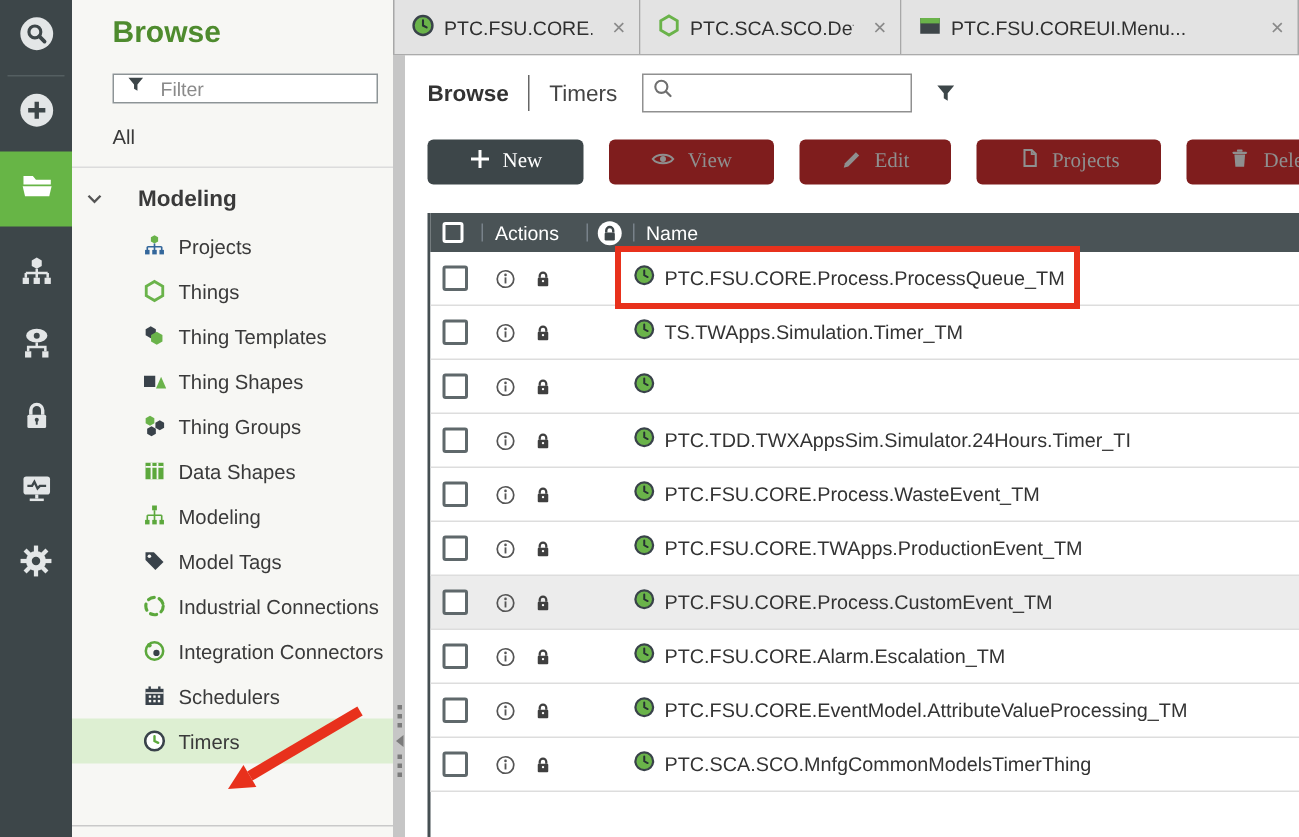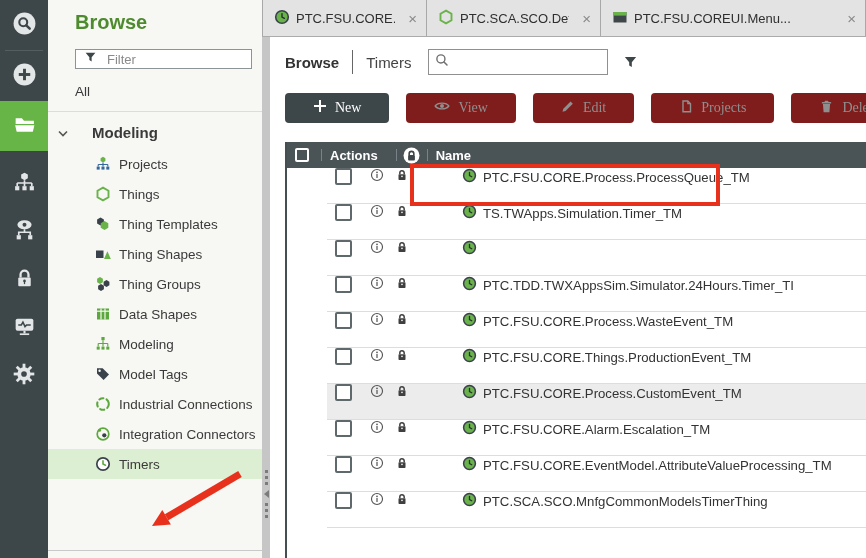--- a/index.html
+++ b/index.html
@@ -57,28 +57,28 @@
   .search-box { margin-left:17px; width:180px; height:26px; border:1px solid #909090; background:#fff; display:flex; align-items:center; padding:0 6px; gap:5px; }
   .search-box input { border:none; outline:none; flex:1; min-width:0; font-size:13px; font-family:inherit; }
   .funnel-btn { margin-left:15px; display:flex; cursor:pointer; }
 
   .btn-row { display:flex; gap:17px; margin-top:16px; align-items:center; }
   .btn { height:30px; border-radius:4px; display:flex; align-items:center; gap:8px; padding:0 28px; font-size:14px; border:none; cursor:pointer; font-family:Liberation Serif, serif;justify-content:space-between; }
   .btn-new { background:#3d4649; color:#fff; }
   .btn-dis { background:#7f1d1d; color:#8f8f8f; }
 
   .table-wrap { margin-top:19px; border-left:2px solid #454f52; position:relative; min-height:416px; width:100%; }
-  .thead { height:26px; background:#4a5356; display:flex; align-items:center; color:#fff; font-size:13px; font-weight:bold; }
+  .thead { height:26px; background:#4a5356; display:flex; align-items:center; color:#fff; font-size:13px; font-weight:normal; }
   .th-sep { width:1px; height:12px; background:#78828a; flex-shrink:0; }
   .hcb { width:14px; height:14px; border:2px solid #fff; border-radius:2px; background:transparent; margin-left:8px; cursor:pointer; }
   .th-sep1 { margin-left:12px; } .th-actions { margin-left:8px; }
   .th-sep2 { margin-left:18px; } .th-badge { margin-left:6px; display:flex; }
   .th-sep3 { margin-left:7px; }  .th-name { margin-left:8px; }
 
-  .trow { height:36px; display:flex; align-items:flex-start; border-bottom:1px solid #ddd; background:#fff;margin-left:40px; }
+  .trow { height:36px; display:flex; align-items:center; border-bottom:1px solid #ddd; background:#fff; }
   .trow.alt { background:#ececec; }
   .rcb { width:17px; height:17px; border:2px solid #5f686b; border-radius:2px; background:#fff; margin-left:8px; cursor:pointer; flex-shrink:0; }
   .info-ic { margin-left:18px; display:flex; cursor:pointer; flex-shrink:0; }
   .lock-ic { margin-left:11px; display:flex; flex-shrink:0; }
   .name-cell { margin-left:53px; display:flex; align-items:center; gap:6px; min-width:0; cursor:pointer; }
   .name-text { font-size:13.2px; color:#333; white-space:nowrap; }
 
   .redbox { position:absolute; left:123px; top:22px; width:310px; height:42px; border:4px solid #e8311c; pointer-events:none; z-index:5; }
   .arrow-overlay { position:absolute; left:128px; top:466px; z-index:20; pointer-events:none; }
 </style>
@@ -265,20 +265,39 @@
       </li>
       <li class="nav-item">
         <span class="nicon">
             <svg width="16" height="16" viewBox="0 0 16 16">
               <circle cx="8" cy="8" r="5.8" fill="none" stroke="#5ca83c" stroke-width="1.7"></circle>
               <circle cx="9.3" cy="9.3" r="2.1" fill="#39424a"></circle>
               <circle cx="4.6" cy="4.2" r="1.5" fill="#5ca83c"></circle>
             </svg>
           </span>
         <span>Integration Connectors</span>
+      </li>
+      <li class="nav-item">
+        <span class="nicon">
+            <svg width="16" height="16" viewBox="0 0 16 16">
+              <rect x="4" y="1.6" width="1.6" height="2.6" fill="#39424a"></rect>
+              <rect x="10.4" y="1.6" width="1.6" height="2.6" fill="#39424a"></rect>
+              <rect x="2" y="3.2" width="12" height="10.8" fill="#39424a"></rect>
+              <line x1="2" y1="6" x2="14" y2="6" stroke="#f7f7f4" stroke-width="1.1"></line>
+              <g fill="#f7f7f4">
+                <rect x="4.2" y="7.6" width="1.6" height="1.6"></rect>
+                <rect x="7.2" y="7.6" width="1.6" height="1.6"></rect>
+                <rect x="10.2" y="7.6" width="1.6" height="1.6"></rect>
+                <rect x="4.2" y="10.6" width="1.6" height="1.6"></rect>
+                <rect x="7.2" y="10.6" width="1.6" height="1.6"></rect>
+                <rect x="10.2" y="10.6" width="1.6" height="1.6"></rect>
+              </g>
+            </svg>
+          </span>
+        <span>Schedulers</span>
       </li>
       <li class="nav-item selected">
         <span class="nicon">
             <svg width="16" height="16" viewBox="0 0 16 16">
               <circle cx="8" cy="8" r="6.2" fill="#fff" stroke="#39424a" stroke-width="1.7"></circle>
               <path d="M8 4.8V8l2.5 1.2" stroke="#5ca83c" stroke-width="1.6" fill="none" stroke-linecap="round"></path>
             </svg>
           </span>
         <span>Timers</span>
       </li>
@@ -535,21 +554,21 @@
                   <path d="M5.5 7V5.6a2.5 2.5 0 0 1 5 0V7" stroke="#3f3f3f" stroke-width="1.7" fill="none"></path>
                   <rect x="4" y="7" width="8" height="6.6" rx="0.8" fill="#3f3f3f"></rect>
                   <circle cx="8" cy="9.6" r="0.9" fill="#fff"></circle>
                 </svg>
               </span>
             <span class="name-cell">
               <span><svg width="15" height="15" viewBox="0 0 16 16">
                     <circle cx="8" cy="8" r="6.3" fill="#6ab34a" stroke="#39424a" stroke-width="1.6"></circle>
                     <path d="M8 4.6V8l2.4 1.3" stroke="#263033" stroke-width="1.4" fill="none" stroke-linecap="round"></path>
                   </svg></span>
-              <span class="name-text">PTC.FSU.CORE.Things.ProductionEvent_TM</span>
+              <span class="name-text">PTC.FSU.CORE.TWApps.ProductionEvent_TM</span>
             </span>
           </div>
           <div class="trow alt">
             <span class="rcb"></span>
             <span class="info-ic">
                 <svg width="14" height="14" viewBox="0 0 16 16">
                   <circle cx="8" cy="8" r="6.3" fill="none" stroke="#555" stroke-width="1.3"></circle>
                   <circle cx="8" cy="4.9" r="1" fill="#555"></circle>
                   <rect x="7.3" y="6.8" width="1.4" height="4.6" fill="#555"></rect>
                 </svg>

